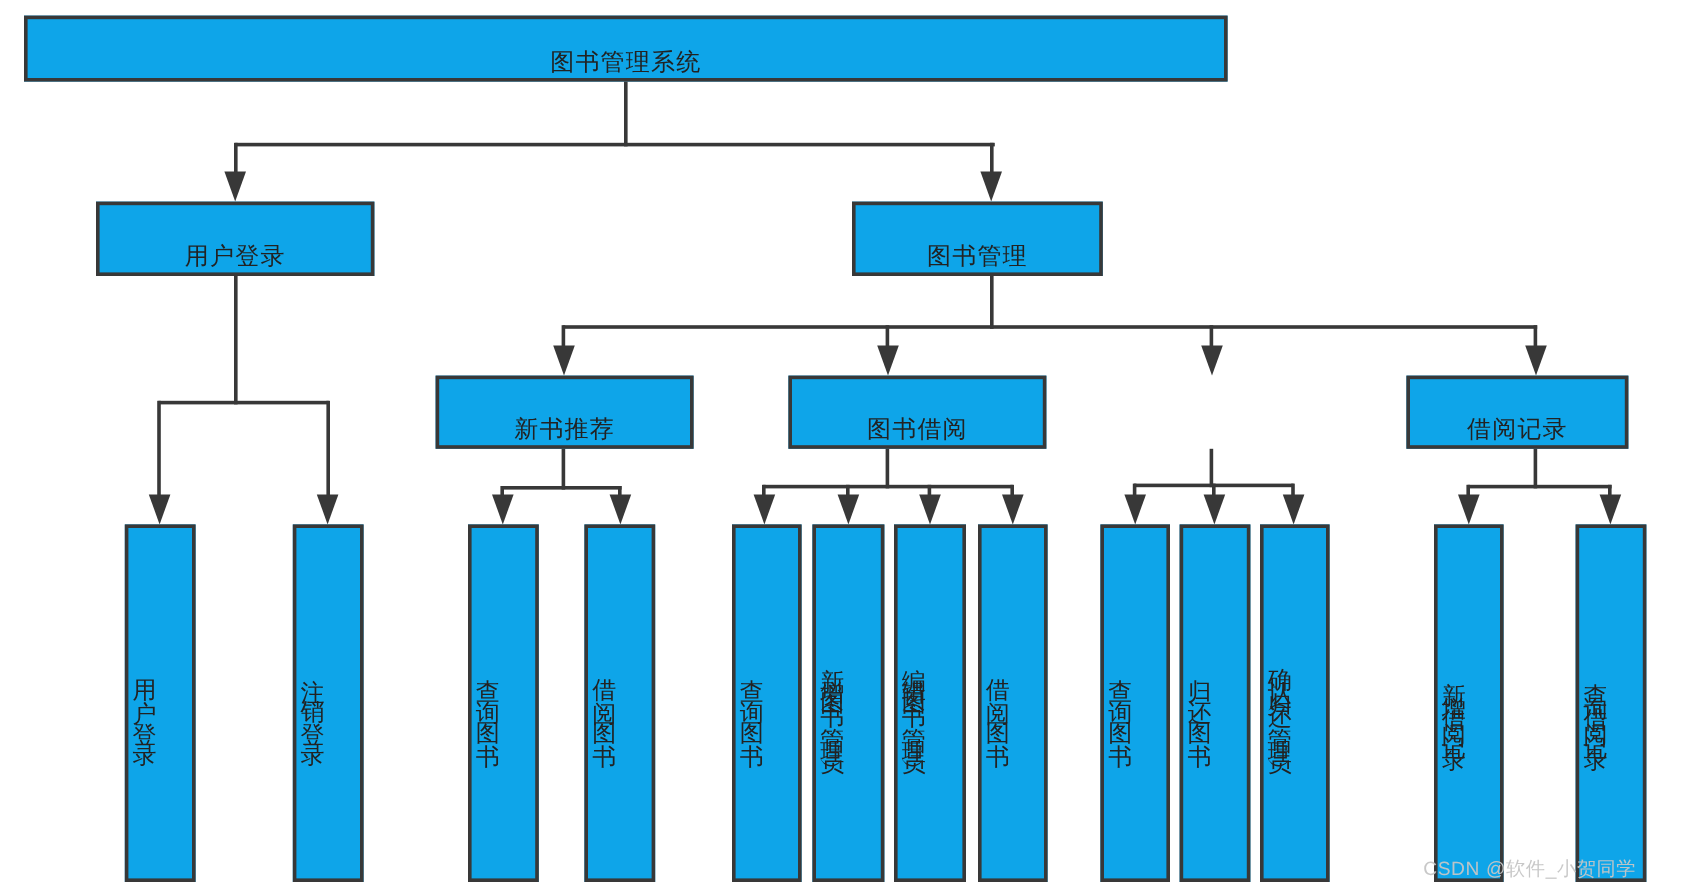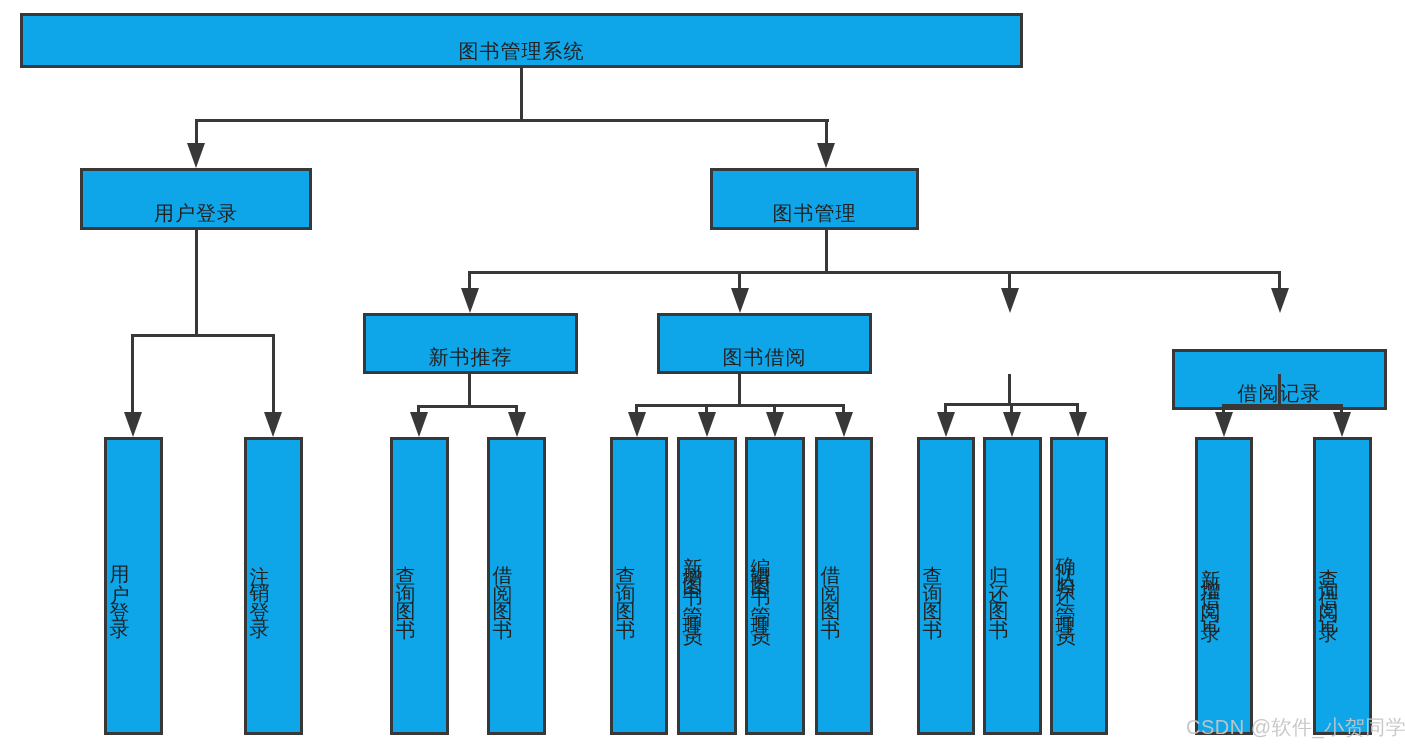--- a/index.html
+++ b/index.html
@@ -37,21 +37,21 @@
   .vline{width:3px;}
   .tri{
     position:absolute;width:0;height:0;
     border-left:9px solid transparent;
     border-right:9px solid transparent;
     border-top:25px solid #383838;
   }
   .watermark{
     position:absolute;
     left:1186px;top:714px;
-    font-size:20px;
+    font-size:16px;
     color:#c6c6c6;
     opacity:0.95;
     z-index:10;
     white-space:nowrap;
     letter-spacing:0.5px;
   }
 </style>
 </head>
 <body>
 
@@ -92,21 +92,21 @@
   <div class="tri" style="left:1001px;top:288px;"></div>
   <div class="vline" style="left:1278px;top:271px;height:20px;"></div>
   <div class="tri" style="left:1271px;top:288px;"></div>
 
   <div class="box" style="left:363px;top:313px;width:215px;height:61px;">
     <span>新书推荐</span>
   </div>
   <div class="box" style="left:633px;top:313px;width:215px;height:61px;margin-left:24px;">
     <span>图书借阅</span>
   </div>
-  <div class="box" style="left:1172px;top:313px;width:215px;height:61px;margin-top:36px;">
+  <div class="box" style="left:1172px;top:313px;width:185px;height:61px;">
     <span>借阅记录</span>
   </div>
 
   <div class="vline" style="left:468px;top:374px;height:34px;"></div>
   <div class="hline" style="left:418px;top:405px;width:100px;"></div>
   <div class="vline" style="left:417px;top:405px;height:12px;"></div>
   <div class="tri" style="left:410px;top:412px;"></div>
   <div class="vline" style="left:515px;top:405px;height:12px;"></div>
   <div class="tri" style="left:508px;top:412px;"></div>
 

